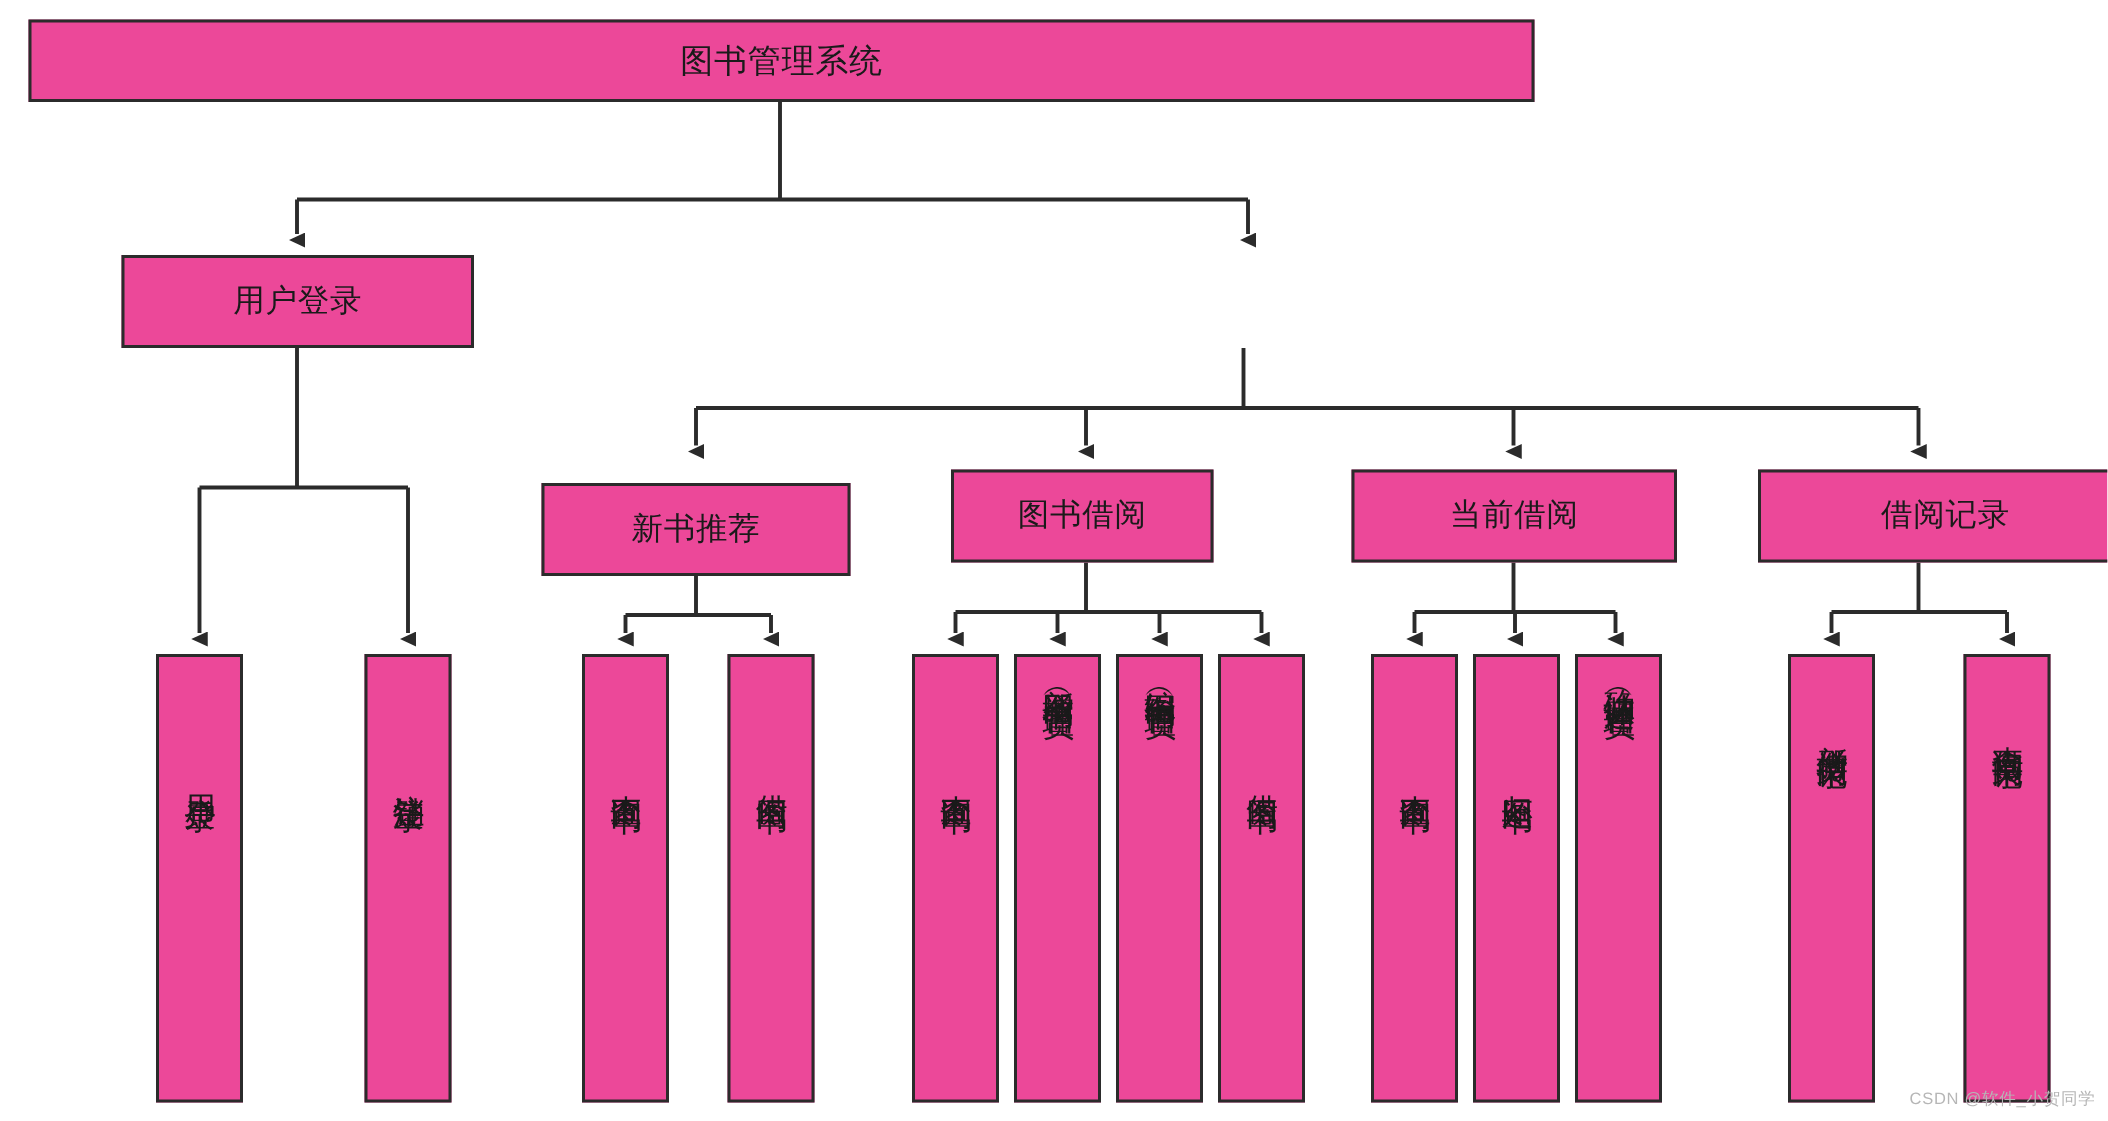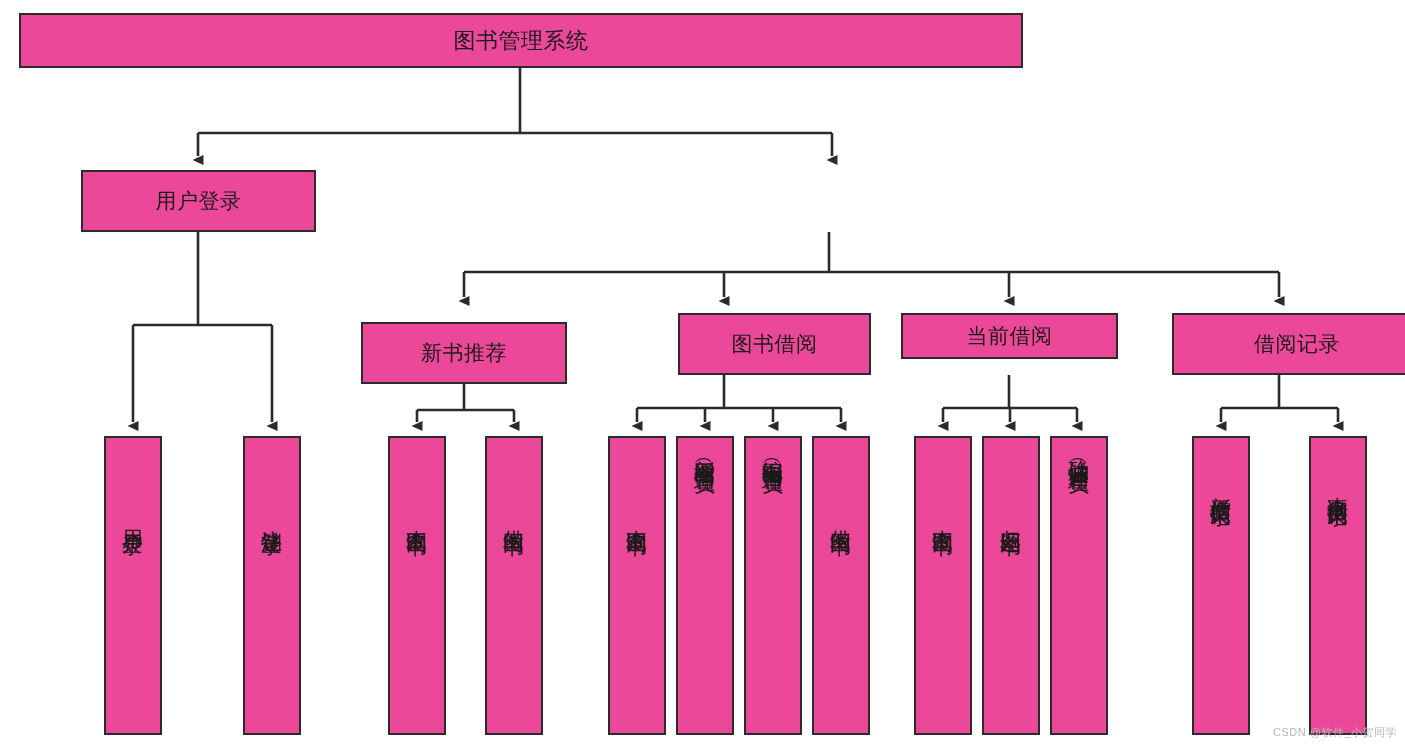--- a/index.html
+++ b/index.html
@@ -131,24 +131,24 @@
     <span class="node-label">图书管理系统</span>
   </div>
 
   <div class="node" style="left:81px; top:170px; width:235px; height:62px;">
     <span class="node-label">用户登录</span>
   </div>
 
   <div class="node" style="left:361px; top:322px; width:206px; height:62px;">
     <span class="node-label">新书推荐</span>
   </div>
-  <div class="node" style="left:634px; top:313px; width:193px; height:62px;margin-left:44px;">
+  <div class="node" style="left:634px; top:313px; width:175px; height:62px;">
     <span class="node-label">图书借阅</span>
   </div>
-  <div class="node" style="left:901px; top:313px; width:217px; height:46px;">
+  <div class="node" style="left:901px; top:313px; width:217px; height:62px;">
     <span class="node-label">当前借阅</span>
   </div>
   <div class="node" style="left:1172px; top:313px; width:250px; height:62px;">
     <span class="node-label">借阅记录</span>
   </div>
 
   <div class="node vertical" style="left:104px; top:436px; width:58px; height:299px; padding-top:75px;">
     <span class="node-label">用户登录</span>
   </div>
   <div class="node vertical" style="left:243px; top:436px; width:58px; height:299px; padding-top:75px;">

